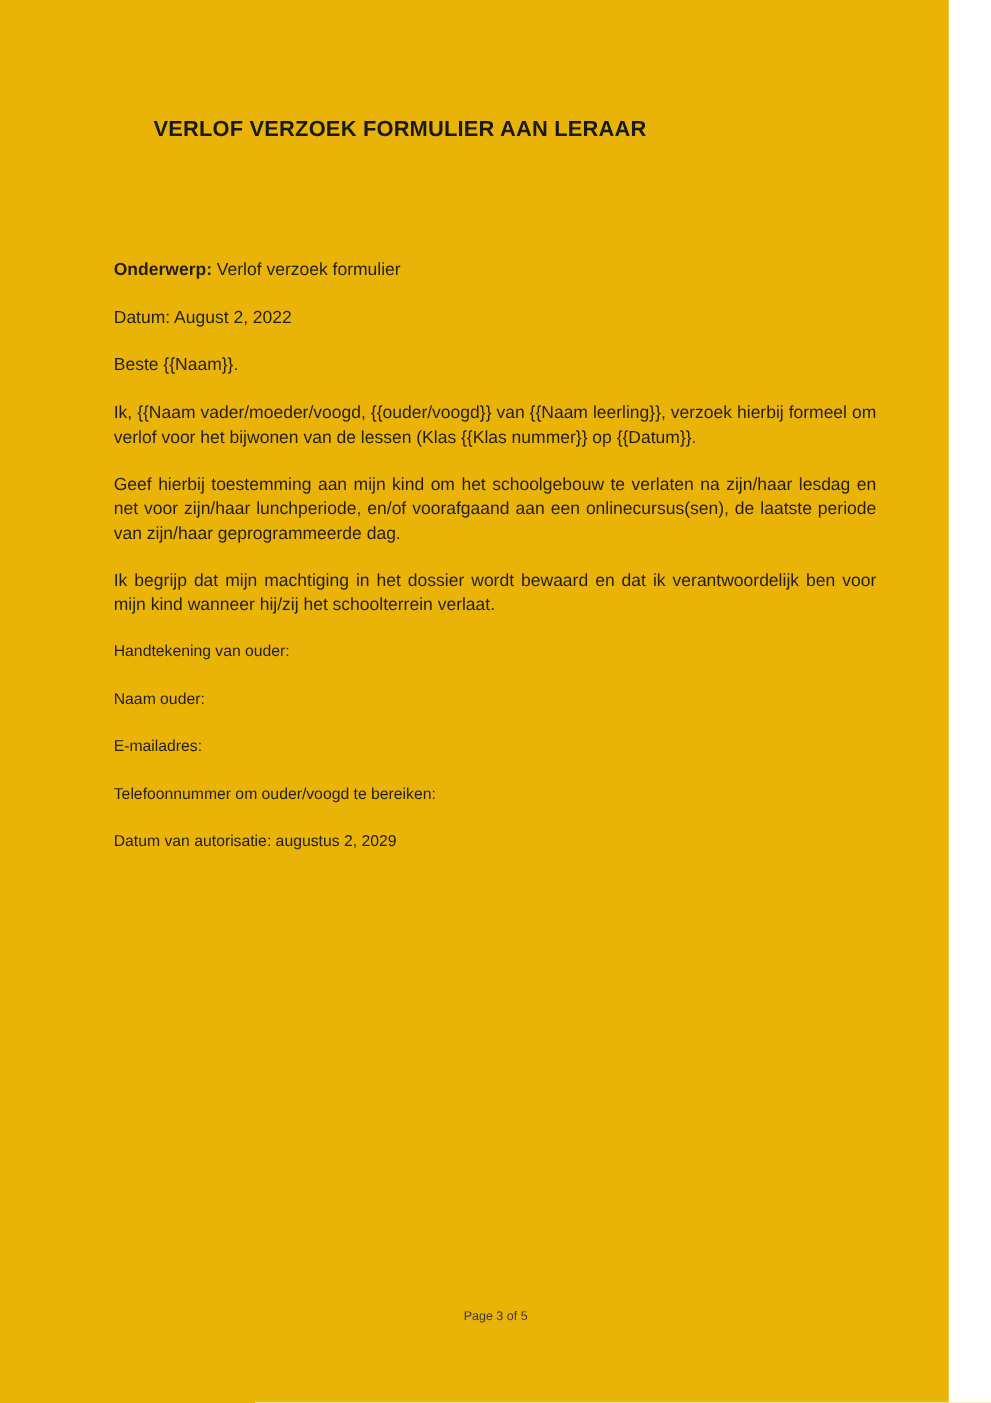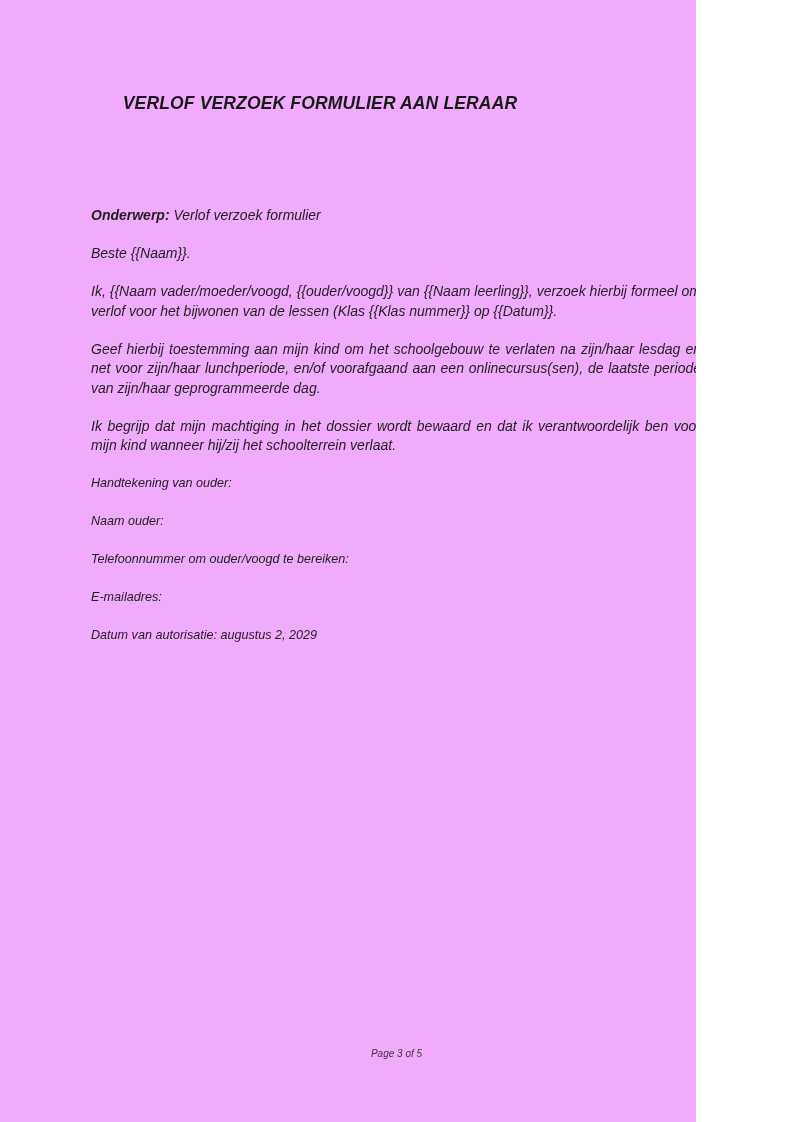--- a/index.html
+++ b/index.html
@@ -7,26 +7,25 @@
     margin: 0;
     padding: 0;
     background: #ffffff;
   }
   body {
     font-family: "Liberation Sans", sans-serif;
     color: #231f20;
   }
   .page {
     position: relative;
-    width: 696px;
+    width: 759px;
     height: 1122px;
-    background: #f0abfc;
+    background: #eab308;
     overflow: hidden;
     box-sizing: border-box;
-    font-style: italic;
   }
 
   
   .header {
     position: absolute;
     left: 0;
     top: 0;
     width: 793px;
     height: 170px;
   }
@@ -171,36 +170,37 @@
 
     <div class="doc-title">VERLOF VERZOEK FORMULIER AAN LERAAR</div>
 
 
   </div>
 
   <div class="content">
 
     <p class="para"><b>Onderwerp:</b><span> Verlof verzoek formulier</span></p>
 
+    <p class="para">Datum:  August 2, 2022</p>
 
     <p class="para">Beste {{Naam}}.</p>
 
     <p class="para justified">Ik, {{Naam vader/moeder/voogd, {{ouder/voogd}} van {{Naam leerling}}, verzoek hierbij formeel om verlof voor het bijwonen van de lessen (Klas {{Klas nummer}} op {{Datum}}.</p>
 
     <p class="para justified">Geef hierbij toestemming aan mijn kind om het schoolgebouw te verlaten na zijn/haar lesdag en net voor zijn/haar lunchperiode, en/of voorafgaand aan een onlinecursus(sen), de laatste periode van zijn/haar geprogrammeerde dag.</p>
 
     <p class="para justified">Ik begrijp dat mijn machtiging in het dossier wordt bewaard en dat ik verantwoordelijk ben voor mijn kind wanneer hij/zij het schoolterrein verlaat.</p>
 
     <p class="field-line">Handtekening van ouder:</p>
 
     <p class="field-line">Naam ouder:</p>
 
+    <p class="field-line">E-mailadres:</p>
+
     <p class="field-line">Telefoonnummer om ouder/voogd te bereiken:</p>
 
-    <p class="field-line">E-mailadres:</p>
-
     <p class="field-line">Datum van autorisatie: augustus 2, 2029</p>
 
   </div>
 
   <div class="footer">Page 3 of 5</div>
 
 </div>
 
 </body></html>

